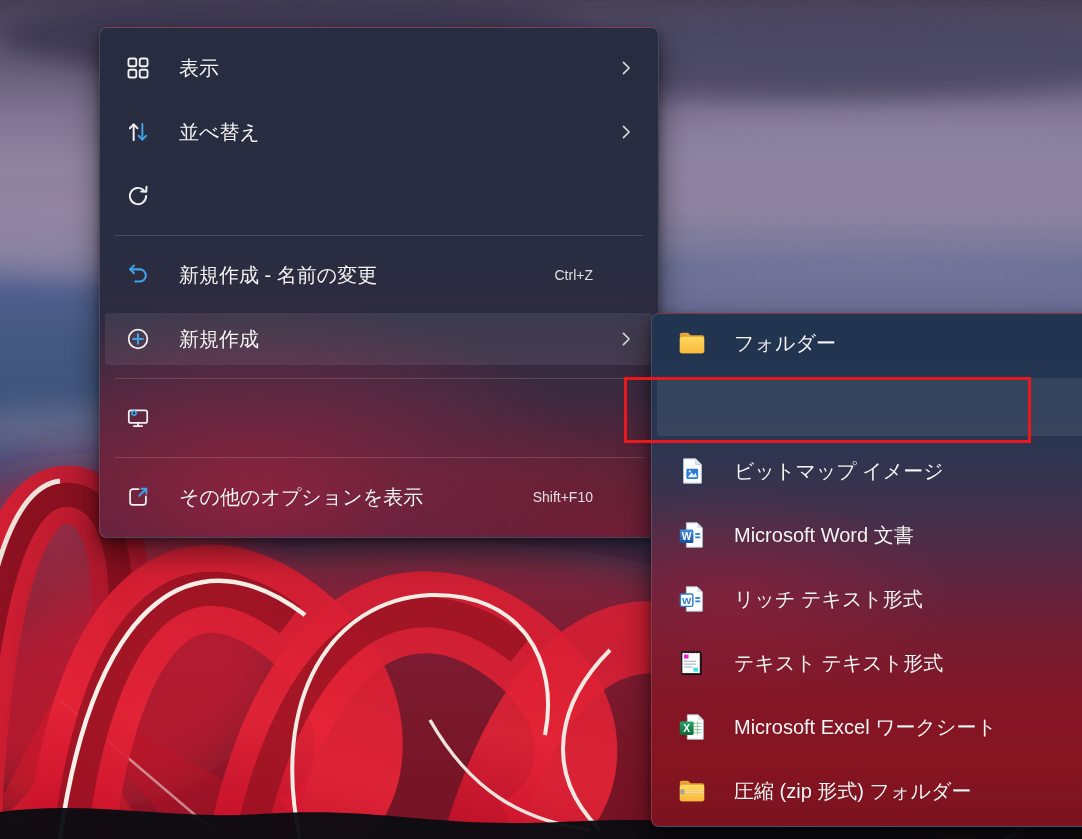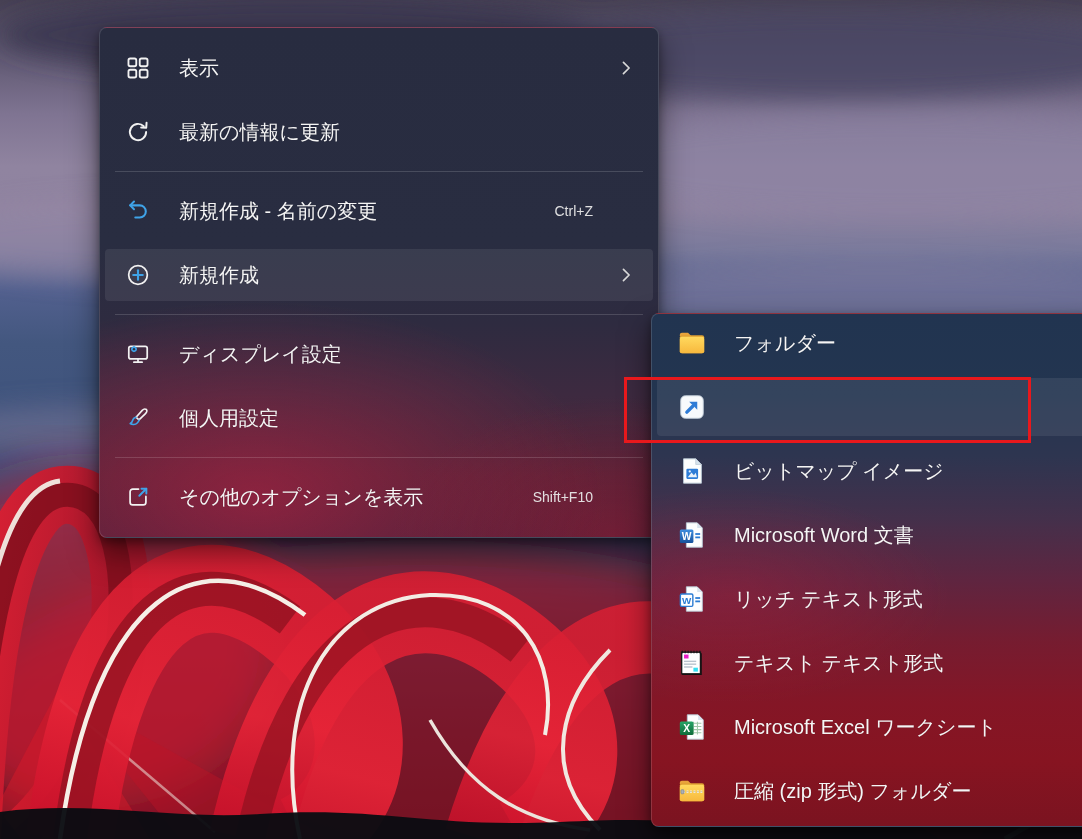--- a/index.html
+++ b/index.html
@@ -28,21 +28,21 @@
     background:
       radial-gradient(60% 30% at 15% 55%, rgba(190,30,60,0.30) 0%, rgba(190,30,60,0) 70%),
       linear-gradient(180deg,#213450 0%,#233550 16%,#2e3550 28%,#44304b 40%,#5f2540 52%,#761c30 64%,#841626 76%,#871421 87%,#7b1320 100%);
   }
   .menu-item{
     display:flex;align-items:center;border-radius:4px;flex:0 0 auto;
     position:relative;cursor:default;
   }
   #main-menu .menu-item{height:52px;margin:6px 0;}
   #sub-menu .menu-item{height:58px;margin:0 0 6px 0;}
-  .menu-item.hl{background:rgba(255,255,255,0.08);}
+  .menu-item.hl{background:rgba(255,255,255,0.08);justify-content:flex-end;}
   .menu-sep{height:1px;background:rgba(255,255,255,0.15);margin:7px 10px;flex:0 0 auto;}
   .mi-icon{flex:0 0 auto;margin-left:20px;display:flex;align-items:center;justify-content:center;}
   #main-menu .mi-icon{width:26px;height:26px;}
   #sub-menu .mi-icon{width:30px;height:30px;}
   .mi-icon svg{width:100%;height:100%;display:block;}
   .mi-label{
     margin-left:28px;font-size:20px;color:#f5f5f5;white-space:nowrap;
     text-shadow:0 0 1px rgba(0,0,0,0.25);
   }
   #sub-menu .mi-label{margin-left:27px;font-size:20px;}
@@ -155,26 +155,45 @@
       </span>
       <span class="mi-label">表示</span>
       <span class="mi-chevron">
         <svg viewBox="0 0 24 24" fill="none">
           <path d="M9.2 5.8 L15.4 12 L9.2 18.2" stroke="#d9d9d9" stroke-width="1.8" stroke-linecap="round" stroke-linejoin="round"></path>
         </svg>
       </span>
     </div>
     <div class="menu-item">
       <span class="mi-icon">
+        <svg viewBox="0 0 24 24" fill="none" stroke-linecap="round" stroke-linejoin="round">
+          <g stroke="#f2f2f2" stroke-width="1.8">
+            <path d="M8 19.5 V5"></path>
+            <path d="M4.5 8.5 L8 5 L11.5 8.5"></path>
+          </g>
+          <g stroke="#3fa3e8" stroke-width="1.8">
+            <path d="M16 4.5 V19"></path>
+            <path d="M12.5 15.5 L16 19 L19.5 15.5"></path>
+          </g>
+        </svg>
+      </span>
+      <span class="mi-label">並べ替え</span>
+      <span class="mi-chevron">
+        <svg viewBox="0 0 24 24" fill="none">
+          <path d="M9.2 5.8 L15.4 12 L9.2 18.2" stroke="#d9d9d9" stroke-width="1.8" stroke-linecap="round" stroke-linejoin="round"></path>
+        </svg>
+      </span>
+    </div>
+    <div class="menu-item">
+      <span class="mi-icon">
         <svg viewBox="0 0 24 24" fill="none" stroke="#f2f2f2" stroke-width="1.8" stroke-linecap="round" stroke-linejoin="round">
           <path d="M19.5 12 a7.5 7.5 0 1 1 -2.2 -5.3"></path>
           <path d="M19.9 3.4 L19.6 8.1 L14.9 7.8"></path>
         </svg>
       </span>
-      <span class="mi-label">最新の情報に更新</span>
     </div>
     <div class="menu-sep"></div>
     <div class="menu-item">
       <span class="mi-icon">
         <svg viewBox="0 0 24 24" fill="none" stroke="#3fa3e8" stroke-width="1.9" stroke-linecap="round" stroke-linejoin="round">
           <path d="M4.8 6.8 H13.6 a5.6 5.6 0 0 1 0 11.2 H9.5"></path>
           <path d="M8.3 3.3 L4.8 6.8 L8.3 10.3"></path>
         </svg>
       </span>
       <span class="mi-label">新規作成 - 名前の変更</span>
@@ -203,30 +222,20 @@
         <svg viewBox="0 0 24 24" fill="none">
           <rect x="3.5" y="5" width="17" height="11.5" rx="1.8" stroke="#f2f2f2" stroke-width="1.6"></rect>
           <path d="M12 16.5 V19.3 M8.2 19.5 H15.8" stroke="#f2f2f2" stroke-width="1.6" stroke-linecap="round"></path>
           <g fill="#3fa3e8">
             <rect x="6" y="5.2" width="4.6" height="4.6" rx="1.2"></rect>
             <rect x="6" y="5.2" width="4.6" height="4.6" rx="1.2" transform="rotate(45 8.3 7.5)"></rect>
           </g>
           <circle cx="8.3" cy="7.5" r="1.1" fill="#26334d"></circle>
         </svg>
       </span>
-      <span class="mi-label">ディスプレイ設定</span>
-    </div>
-    <div class="menu-item">
-      <span class="mi-icon">
-        <svg viewBox="0 0 24 24" fill="none" stroke-linecap="round" stroke-linejoin="round">
-          <path d="M19.8 4.2 C18.6 3.4 17 3.8 15.9 5 L10.2 11.3 L12.9 13.8 L18.9 8 C20.1 6.9 20.6 5.1 19.8 4.2 Z" stroke="#f2f2f2" stroke-width="1.5"></path>
-          <path d="M10.2 11.3 C8.6 11.6 7.4 12.6 7 14.3 C6.7 15.7 6 16.6 4.8 17.1 C6.6 18.4 9.6 18.3 11.3 16.6 C12.4 15.5 12.9 14.4 12.9 13.8" stroke="#3fa3e8" stroke-width="1.5"></path>
-        </svg>
-      </span>
-      <span class="mi-label">個人用設定</span>
     </div>
     <div class="menu-sep"></div>
     <div class="menu-item">
       <span class="mi-icon">
         <svg viewBox="0 0 24 24" fill="none" stroke-linecap="round">
           <path d="M12.5 4.7 H7.2 A2.5 2.5 0 0 0 4.7 7.2 V16.8 A2.5 2.5 0 0 0 7.2 19.3 H16.8 A2.5 2.5 0 0 0 19.3 16.8 V11.5" stroke="#f2f2f2" stroke-width="1.6"></path>
           <g stroke="#3fa3e8" stroke-width="1.8" stroke-linejoin="round">
             <path d="M13.2 10.8 L19.6 4.4"></path>
             <path d="M15.2 4.3 H19.7 V8.8"></path>
           </g>

